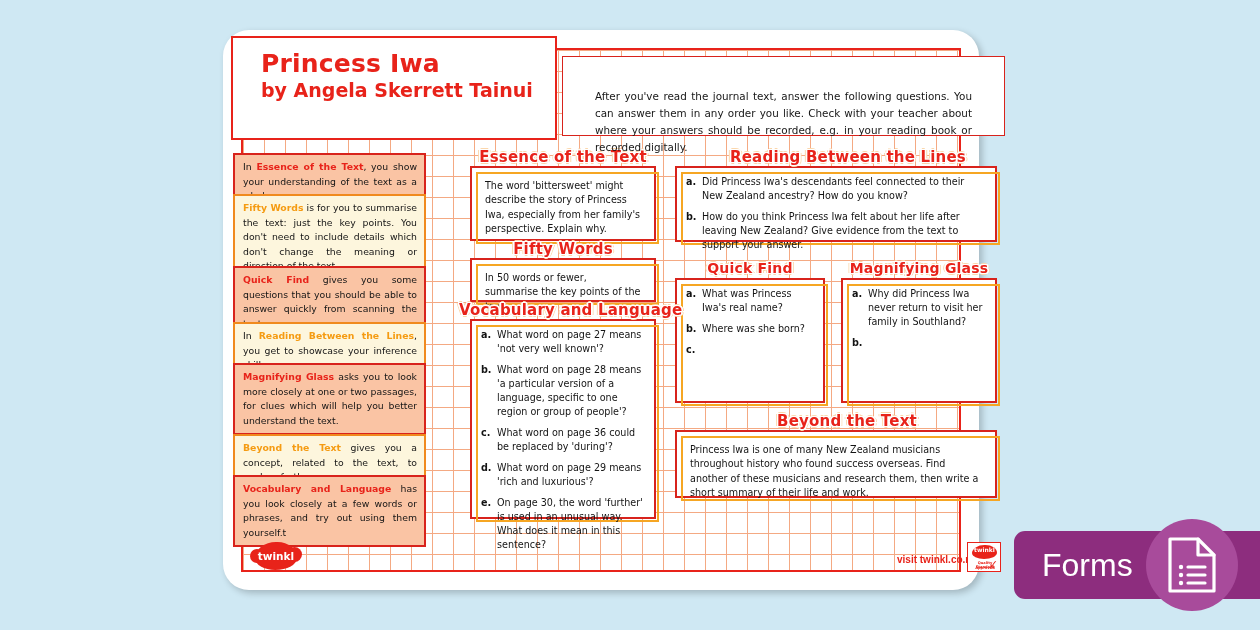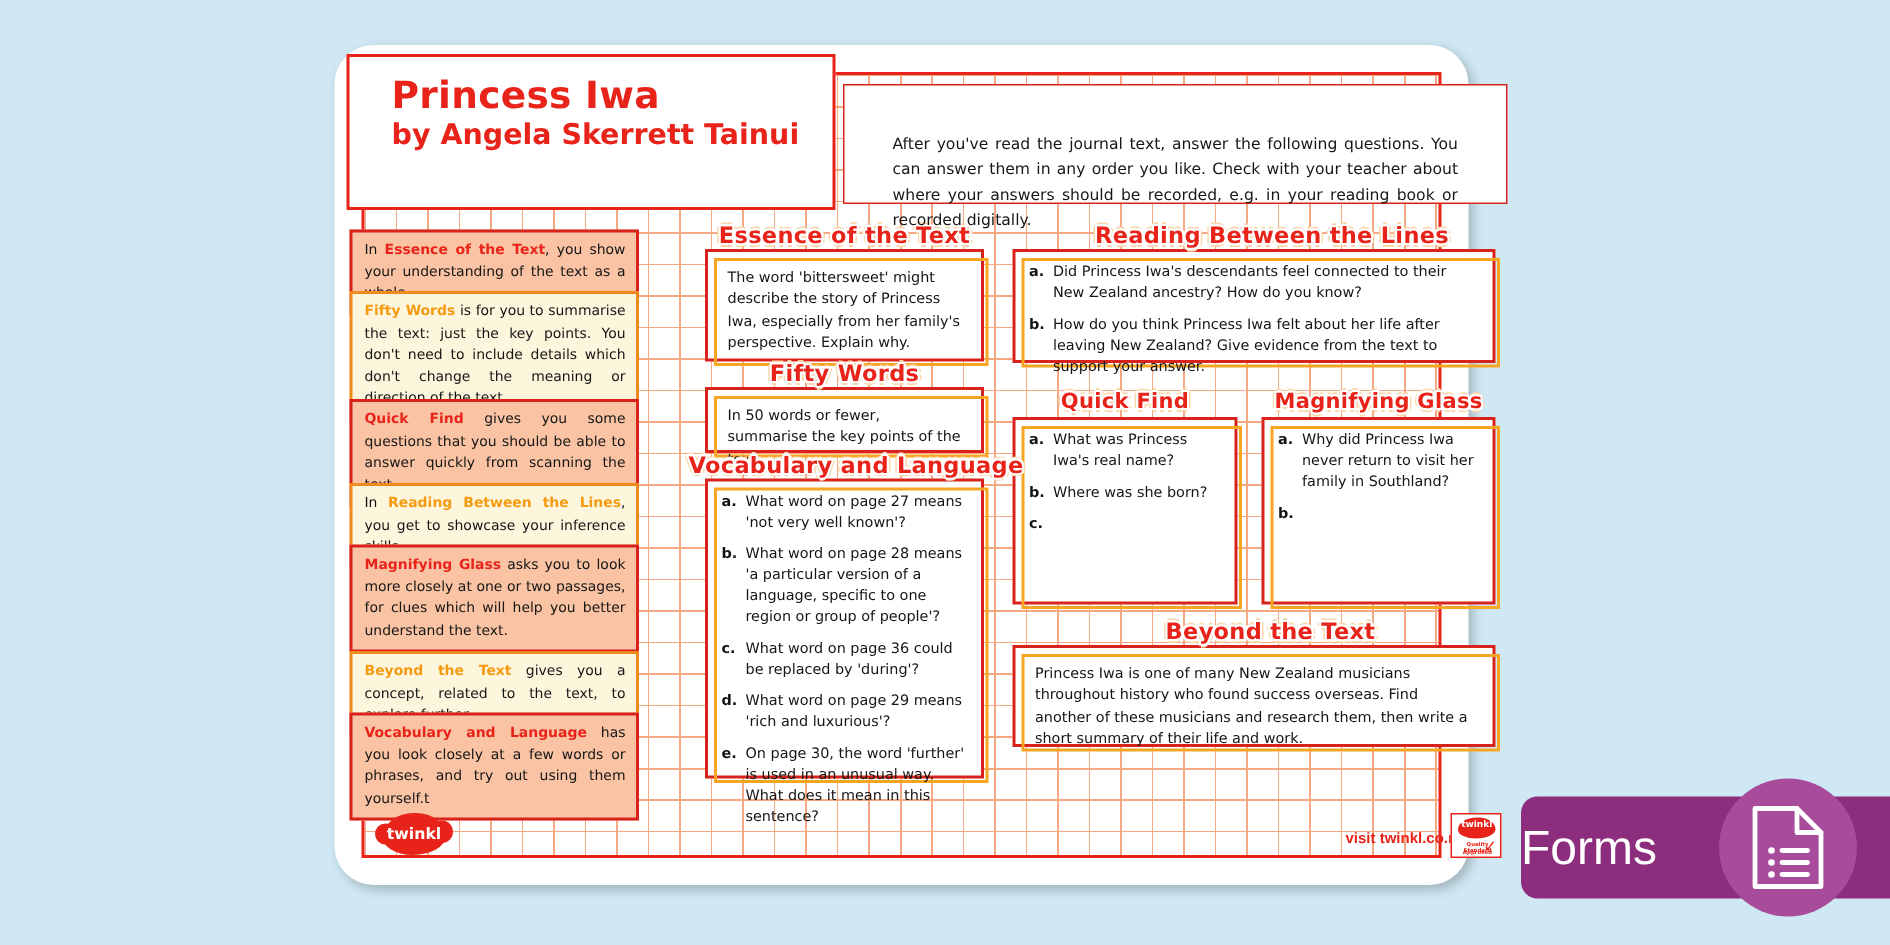--- a/index.html
+++ b/index.html
@@ -219,20 +219,21 @@
     left: 1014px; top: 531px;
     width: 246px; height: 68px;
     background: #8d2d7e;
     border-radius: 11px 0 0 11px;
     display: flex; align-items: center;
     z-index: 20;
   }
   #forms-label {
     color: #ffffff;
     font-size: 32px;
+    margin-left: 28px;
     font-family: "Liberation Sans", sans-serif;
   }
   #forms-circle {
     position: absolute;
     left: 132px; top: -12px;
     width: 92px; height: 92px;
     border-radius: 50%;
     background: #a84b9b;
     display: flex; align-items: center; justify-content: center;
   }

